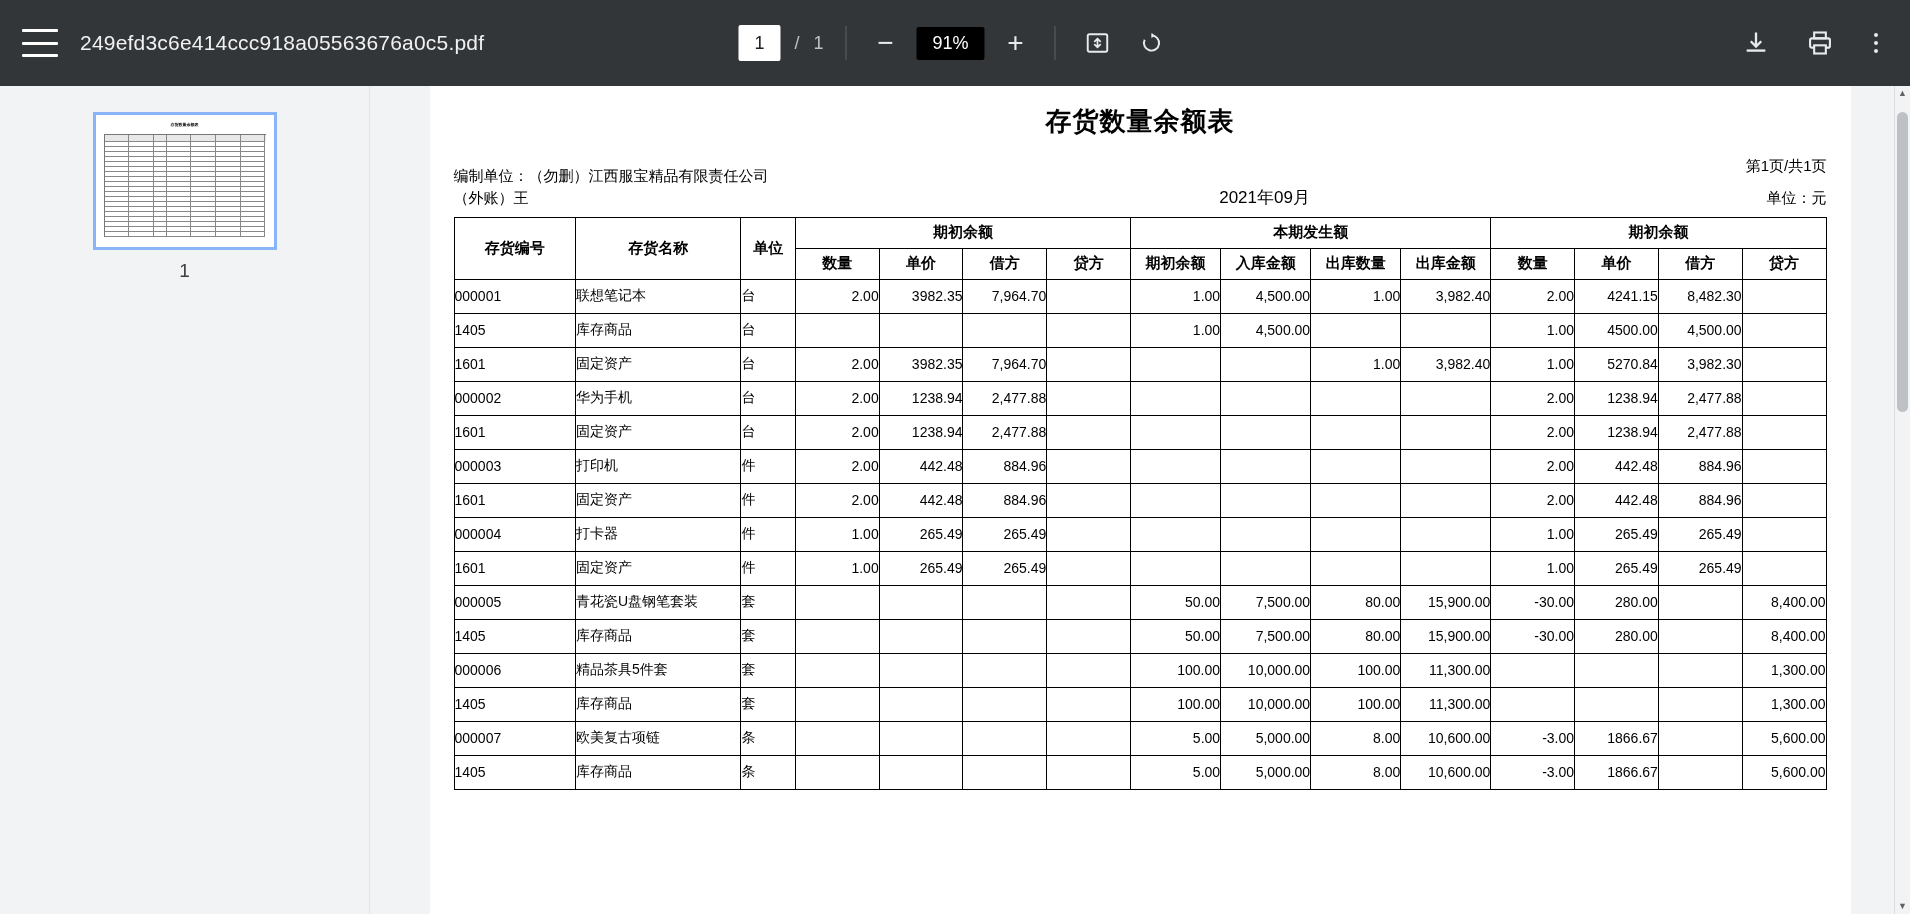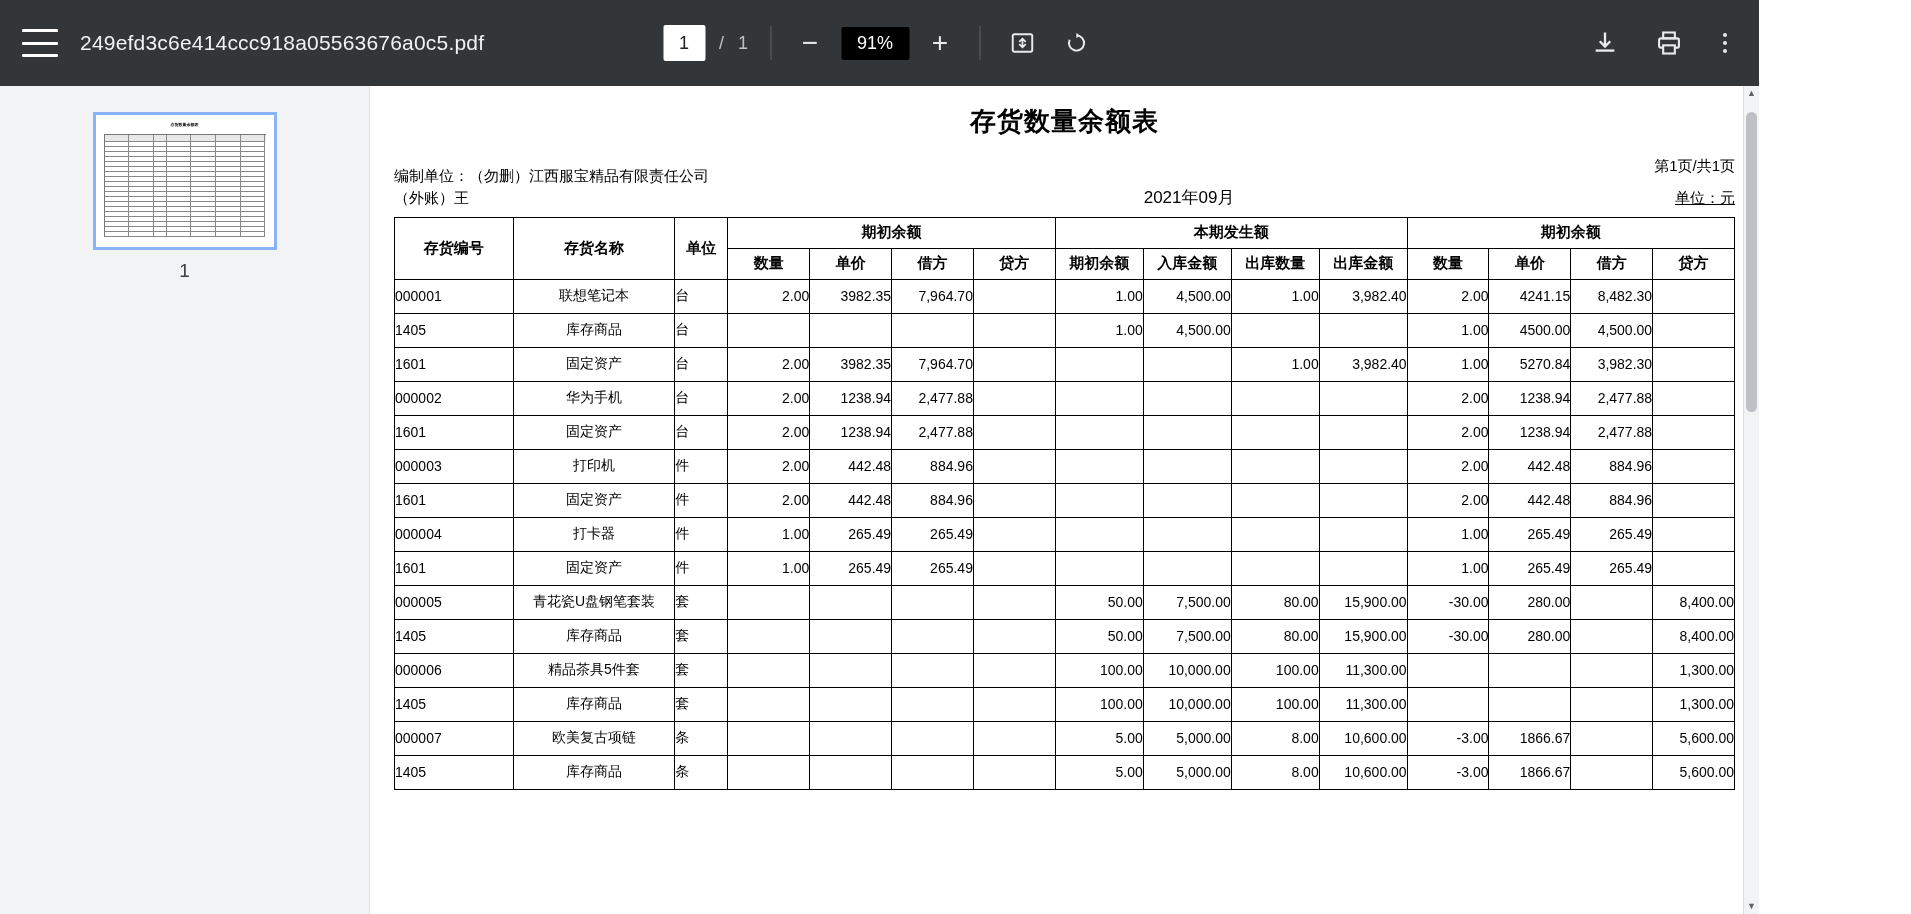--- a/index.html
+++ b/index.html
@@ -5,21 +5,21 @@
   html, body {
     margin: 0;
     padding: 0;
     width: 1911px;
     height: 914px;
     overflow: hidden;
     font-family: "Liberation Sans", sans-serif;
     background: #ffffff;
   }
   #app {
-    width: 1759px;
+    width: 1910px;
     height: 914px;
     position: relative;
     background: #ffffff;
     overflow: hidden;
   }
 
   
   .toolbar {
     height: 86px;
     background: #323639;
@@ -240,21 +240,21 @@
     line-height: 1.45;
   }
   .meta-center {
     font-size: 17px;
     padding-top: 22px;
   }
   .meta-right {
     text-align: right;
     line-height: 1.45;
   }
-  .meta-unit { margin-top: 10px; text-decoration: underline; }
+  .meta-unit { margin-top: 10px; }
 
   table.inv {
     border-collapse: collapse;
     width: 100%;
     margin-top: 8px;
     font-size: 14px;
     color: #000;
     table-layout: fixed;
   }
   table.inv th, table.inv td {
@@ -262,21 +262,21 @@
     padding: 0;
     height: 33px;
   }
   table.inv th {
     font-weight: bold;
     font-size: 15px;
     text-align: center;
     height: 30px;
   }
   td.code { text-align: left;  padding-left: 10px; }
-  td.name { text-align: center;  padding-left: 10px; }
+  td.name { text-align: left;  padding-left: 10px; }
   td.unit { text-align: left;  padding-left: 10px; }
   td.num  { text-align: right; padding-right: 6px; }
 
   .col-code { width: 116px; }
   .col-name { width: 158px; }
   .col-unit { width: 52px; }
   .col-num  { width: 80px; }
   .col-num-wide { width: 86px; }
 
   

